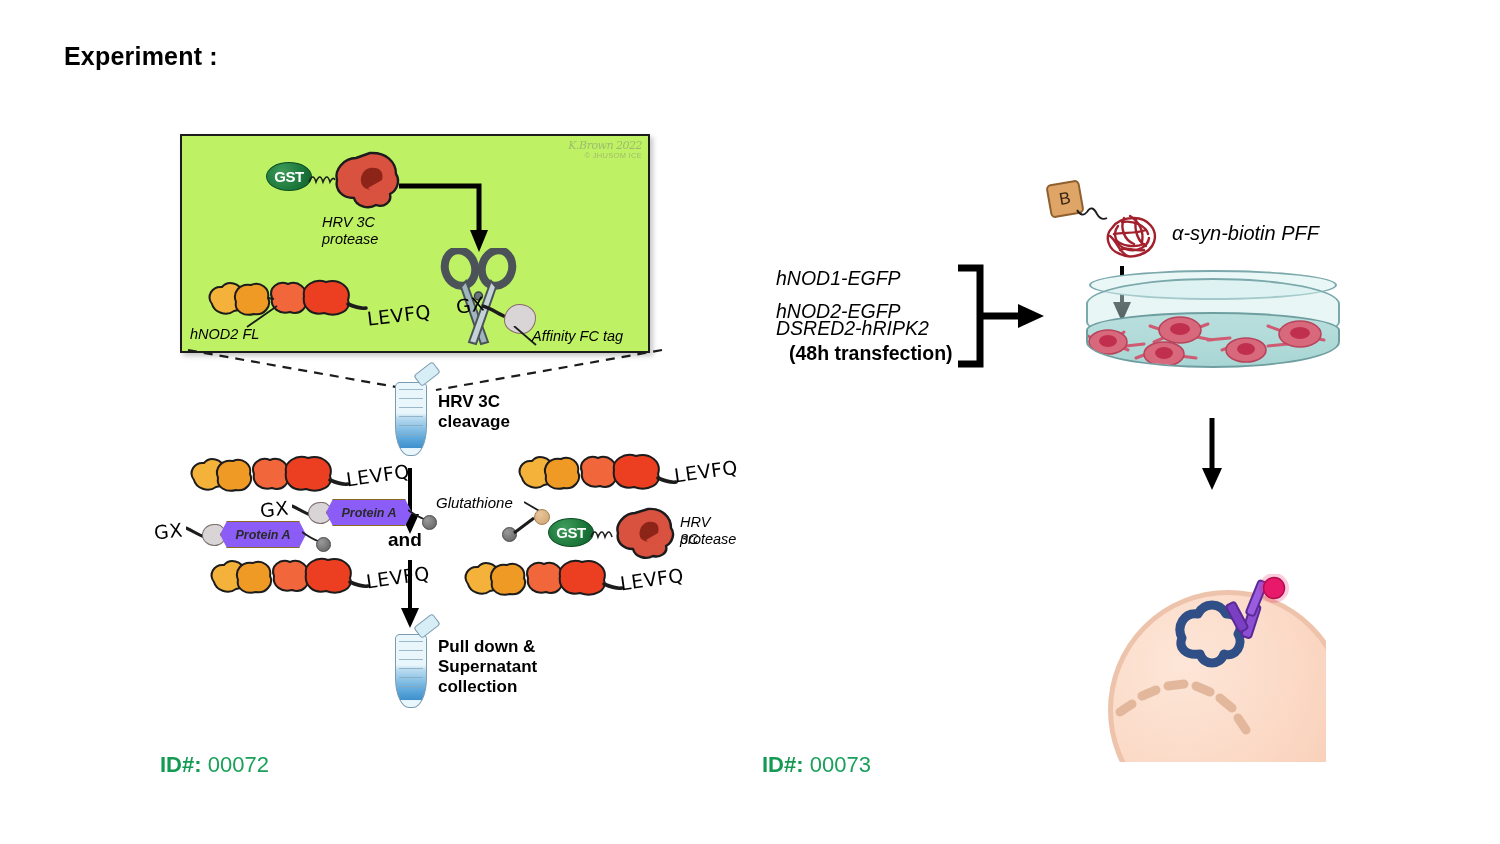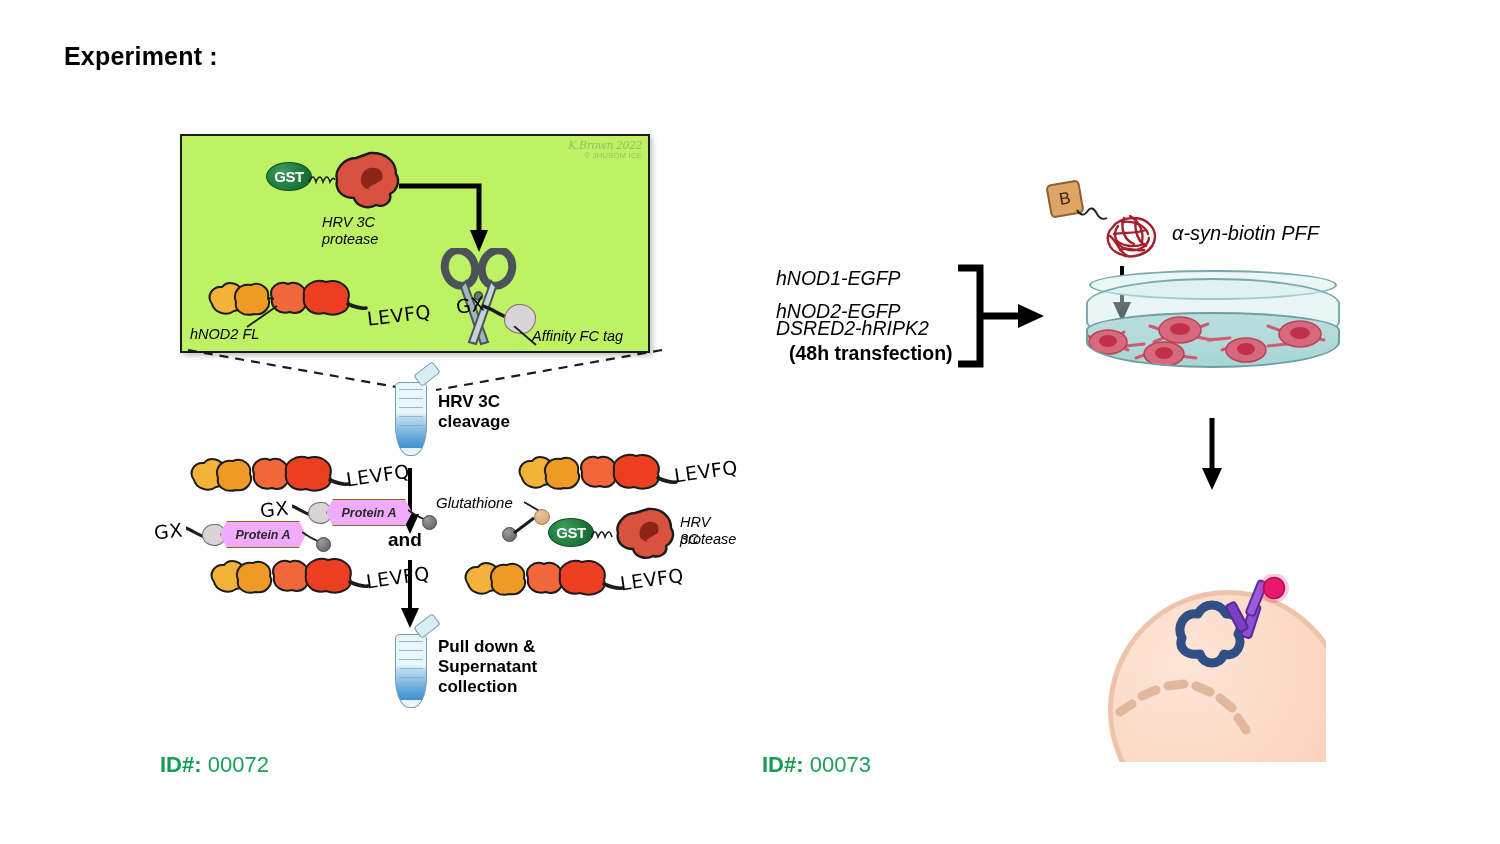--- a/index.html
+++ b/index.html
@@ -66,21 +66,21 @@
     position:absolute;left:19px;top:-16px;
     width:22px;height:12px;background:#d8eef7;border:1.6px solid #7b9bb0;
     border-radius:3px;transform:rotate(-38deg);
   }
   .tube-ticks{position:absolute;left:3px;top:6px;width:24px;}
   .tube-ticks div{height:1px;background:#86a9bd;margin-bottom:8px;opacity:.8;}
 
   .blklbl{font-size:17px;font-weight:bold;line-height:20px;}
 
   .proteinA{
-    width:84px;height:25px;background:#f0abfc;border:1.6px solid #8a6a22;
+    width:84px;height:25px;background:#8b5cf6;border:1.6px solid #8a6a22;
     display:flex;align-items:center;justify-content:center;
     font-style:italic;font-weight:bold;font-size:12.5px;color:#2a2a2a;
     clip-path:polygon(8% 0,92% 0,100% 50%,92% 100%,8% 100%,0 50%);
   }
   .fc-blob{
     width:30px;height:28px;background:#d9d5d6;border:1.6px solid #8a6a6a;
     border-radius:48% 52% 45% 55%/55% 45% 55% 45%;
   }
   .bead{width:13px;height:13px;border-radius:50%;
         background:radial-gradient(circle at 33% 30%,#9a9a9a,#5e5e5e);border:1px solid #454545;}

